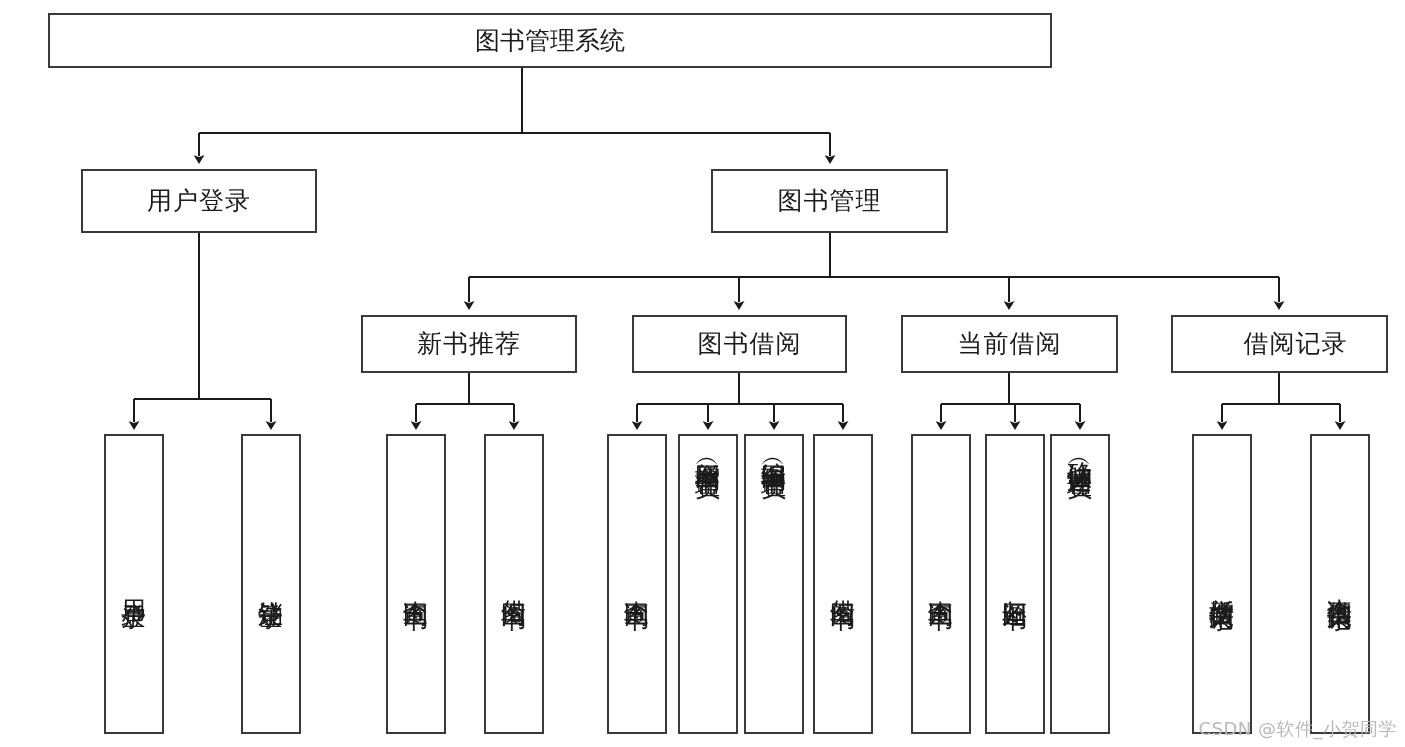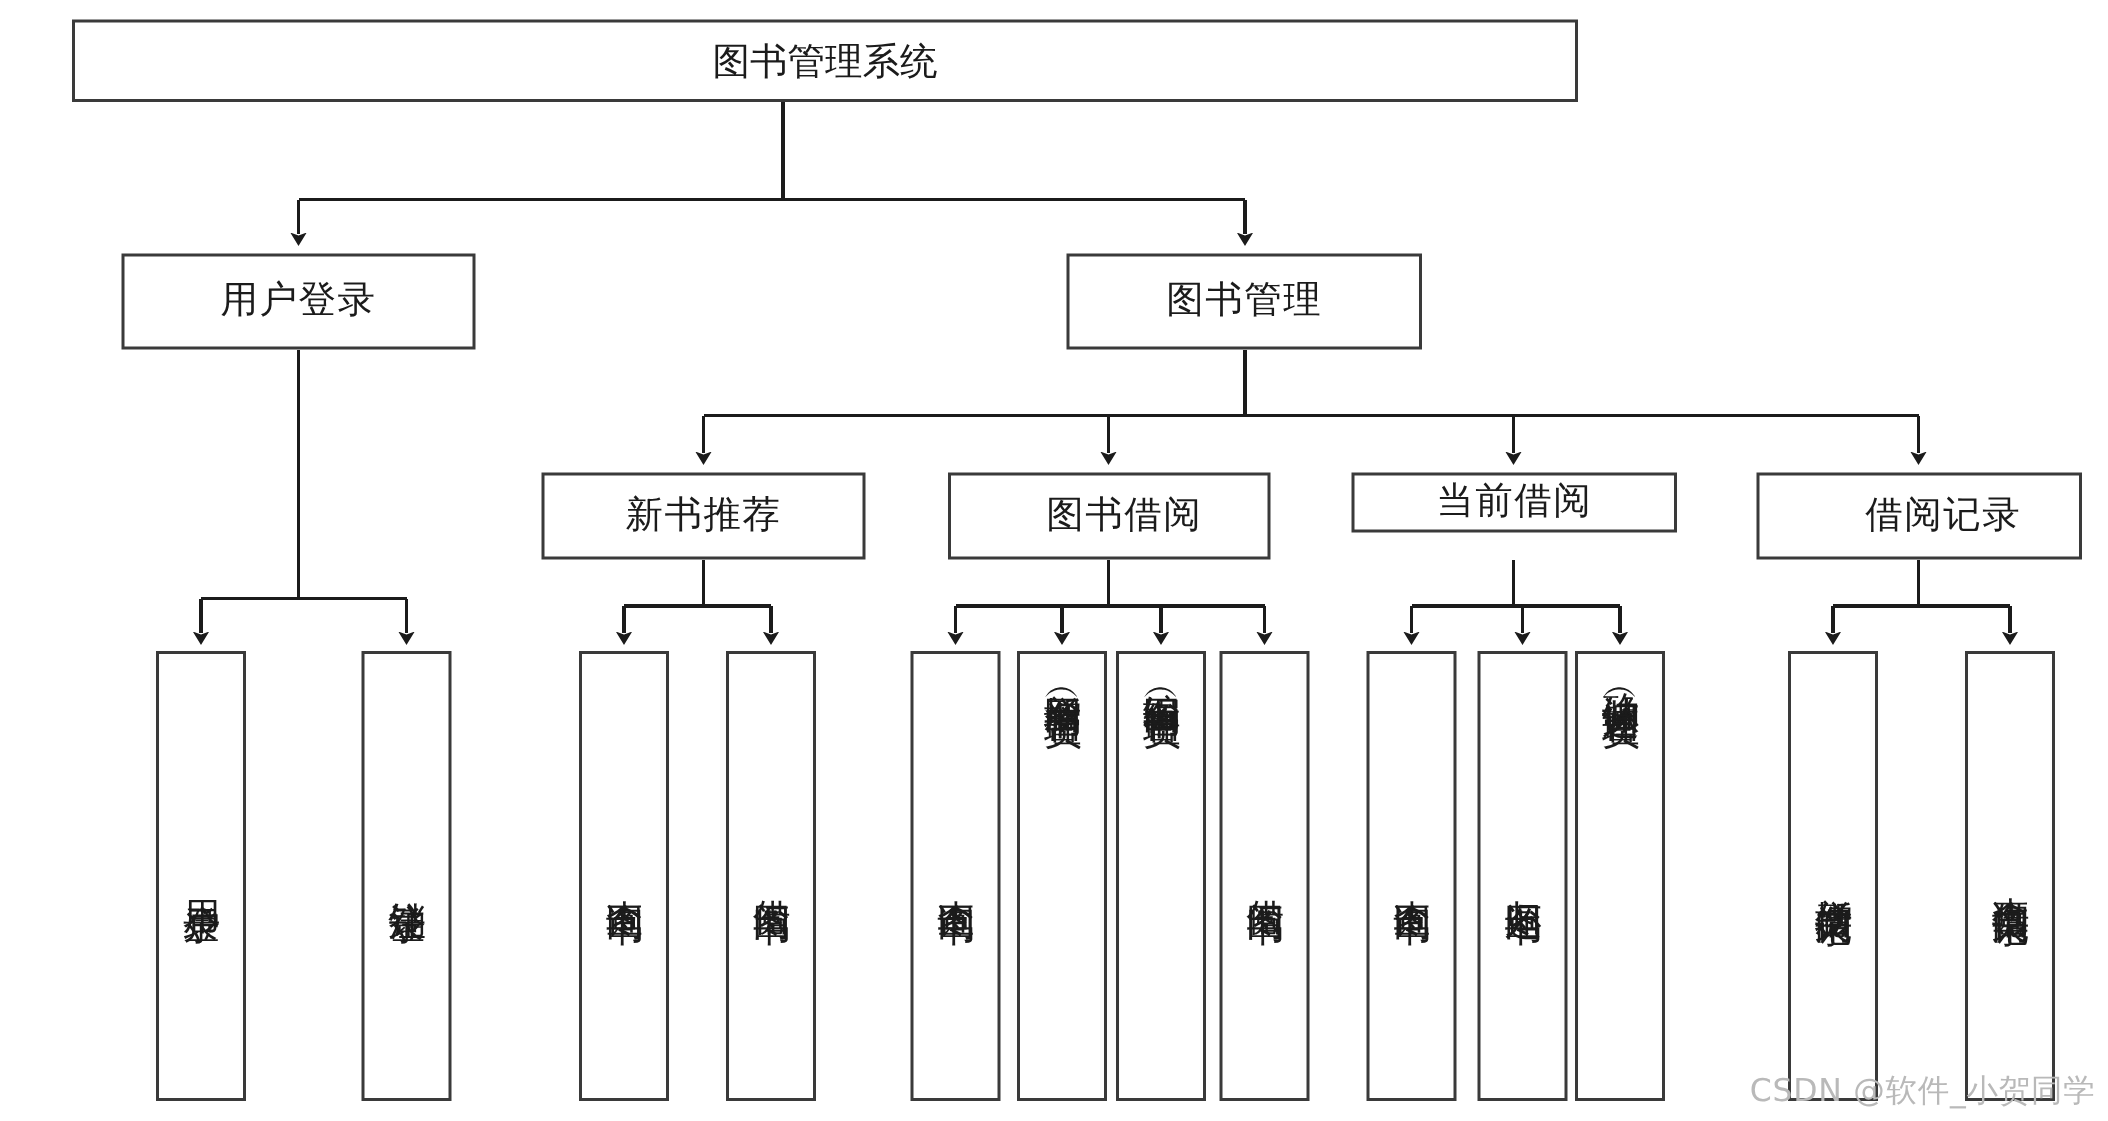--- a/index.html
+++ b/index.html
@@ -60,21 +60,21 @@
   }
   .leaf-text {
     writing-mode: vertical-rl;
     text-orientation: upright;
     display: block;
   }
   .watermark {
     position: absolute;
     right: 8px;
     bottom: 6px;
-    font-size: 21px;
+    font-size: 18px;
     color: #b9b9b9;
     letter-spacing: 0.5px;
     white-space: nowrap;
     font-family: "DejaVu Sans", sans-serif;
   }
 </style>
 </head>
 <body>
 
 <div id="canvas">
@@ -142,21 +142,21 @@
   </div>
 
   <div class="node node-h" style="left:711px; top:169px; width:237px; height:64px;">
     <span>图书管理</span>
   </div>
 
   <div class="node node-h" style="left:632px; top:315px; width:215px; height:58px;padding-left:20px;">
     <span>图书借阅</span>
   </div>
 
-  <div class="node node-h" style="left:901px; top:315px; width:217px; height:40px;justify-content:center;">
+  <div class="node node-h" style="left:901px; top:315px; width:217px; height:58px;justify-content:center;">
     <span>当前借阅</span>
   </div>
 
   <div class="node node-h" style="left:1171px; top:315px; width:217px; height:58px;padding-left:32px;">
     <span>借阅记录</span>
   </div>
 
   <div class="node leaf" style="left:104px; top:434px; width:60px; height:300px;">
     <span class="leaf-text">用户登录</span>
   </div>

